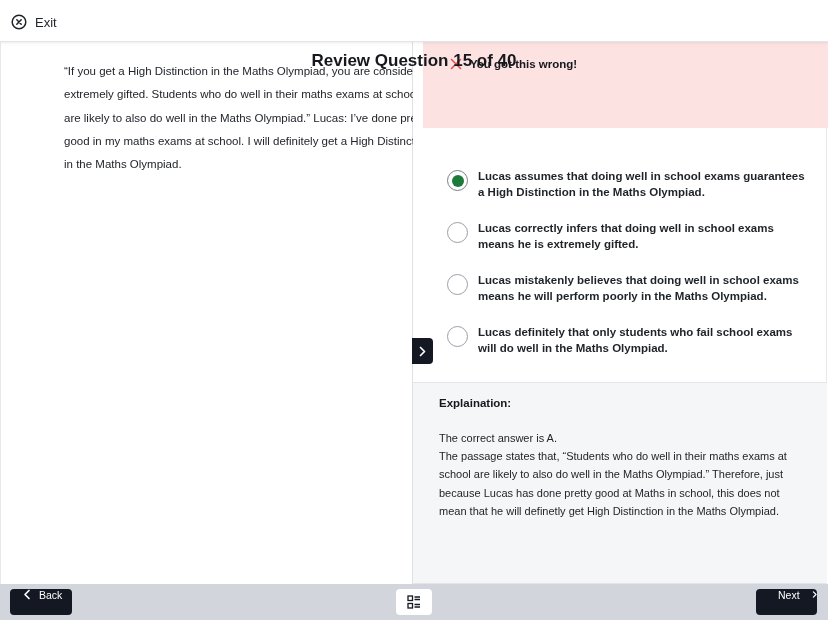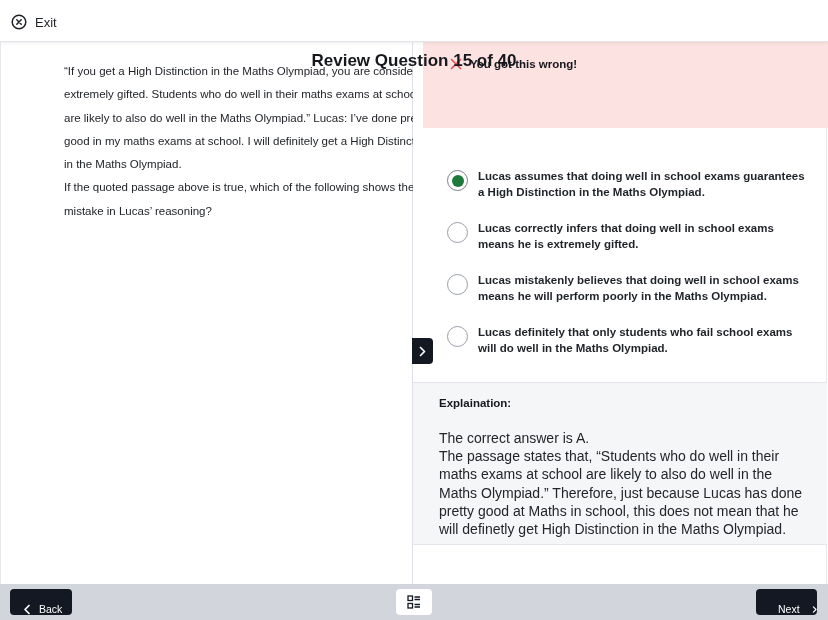--- a/index.html
+++ b/index.html
@@ -24,26 +24,26 @@
   .options { position: absolute; left: 0; top: 108px; width: 414px; }
   .option { position: absolute; left: 0; width: 414px; height: 40px; cursor: pointer; }
   .radio { position: absolute; left: 34px; top: 8px; width: 21px; height: 21px; border-radius: 50%; border: 1.3px solid #9aa0a8; background: #fff; }
   .radio.selected { border-color: #7a7f86; }
   .radio .dot { position: absolute; left: 3.5px; top: 3.5px; width: 12px; height: 12px; border-radius: 50%; background: #1e7a3a; }
   .opt-text { position: absolute; left: 65px; top: 7px; width: 335px; font-size: 11.5px; line-height: 15.7px; font-weight: bold; color: #1f2328; }
 
   .collapse-btn { position: absolute; left: 412px; top: 338px; width: 21px; height: 26px; background: #131823; border-radius: 0 4px 4px 0; display: flex; align-items: center; justify-content: center; cursor: pointer; z-index: 3; }
   .collapse-btn svg { width: 9px; height: 11px; }
 
-  .explain { position: absolute; left: 0; top: 340px; width: 414px; height: 163px; background: #f5f6f8; border-top: 1px solid #e3e5ea; border-bottom: 1px solid #e3e5ea; }
+  .explain { position: absolute; left: 0; top: 340px; width: 414px; height: 202px; background: #f5f6f8; border-top: 1px solid #e3e5ea; border-bottom: 1px solid #e3e5ea; }
   .ex-title { position: absolute; left: 26px; top: 14px; font-size: 11.5px; font-weight: bold; color: #16181d; }
-  .ex-body { position: absolute; left: 26px; top: 46px; width: 370px; font-size: 14px; line-height: 18.2px; color: #22252a; }
+  .ex-body { position: absolute; left: 26px; top: 46px; width: 370px; font-size: 11px; line-height: 18.2px; color: #22252a; }
 
   .footer { position: absolute; left: 0; top: 584px; width: 828px; height: 36px; background: #d2d5db; }
-  .btn-dark { position: absolute; top: 5px; height: 26px; background: #131823; color: #fff; border-radius: 4px; display: flex; align-items: flex-end; gap: 8px; font-size: 10.5px; cursor: pointer; }
+  .btn-dark { position: absolute; top: 5px; height: 26px; background: #131823; color: #fff; border-radius: 4px; display: flex; align-items: flex-start; gap: 8px; font-size: 10.5px; cursor: pointer; }
   .back-btn { left: 10px; width: 62px; padding-left: 13px; }
   .next-btn { left: 756px; width: 61px; padding-left: 22px; }
   .btn-dark svg { width: 8px; height: 11px; }
   .list-btn { position: absolute; left: 396px; top: 5px; width: 36px; height: 26px; background: #fff; border-radius: 4px; display: flex; align-items: center; justify-content: center; cursor: pointer; }
   .list-btn svg { width: 14px; height: 14px; }
 </style>
 </head>
 <body>
 
 <div class="header">
@@ -53,21 +53,20 @@
       <path d="M5.8 5.8 L10.2 10.2 M10.2 5.8 L5.8 10.2" stroke="#1f2328" stroke-width="1.5" stroke-linecap="round"></path>
     </svg>
     <span class="exit-label">Exit</span>
   </div>
   <div class="title">Review Question 15 of 40</div>
 </div>
 
 <div class="left">
   <div class="passage">
     <p>“If you get a High Distinction in the Maths Olympiad, you are considered extremely gifted. Students who do well in their maths exams at school are likely to also do well in the Maths Olympiad.” Lucas: I’ve done pretty good in my maths exams at school. I will definitely get a High Distinction in the Maths Olympiad.</p>
-    <p>If the quoted passage above is true, which of the following shows the mistake in Lucas’ reasoning?</p>
   </div>
 </div>
 
 <div class="right">
   <div class="feedback">
     <div class="fb-head">
       <svg class="fb-x" viewBox="0 0 12 12">
         <path d="M1.5 1.5 L10.5 10.5 M10.5 1.5 L1.5 10.5" stroke="#e05252" stroke-width="1.6" stroke-linecap="round"></path>
       </svg>
       <span class="fb-title">You got this wrong!</span>

